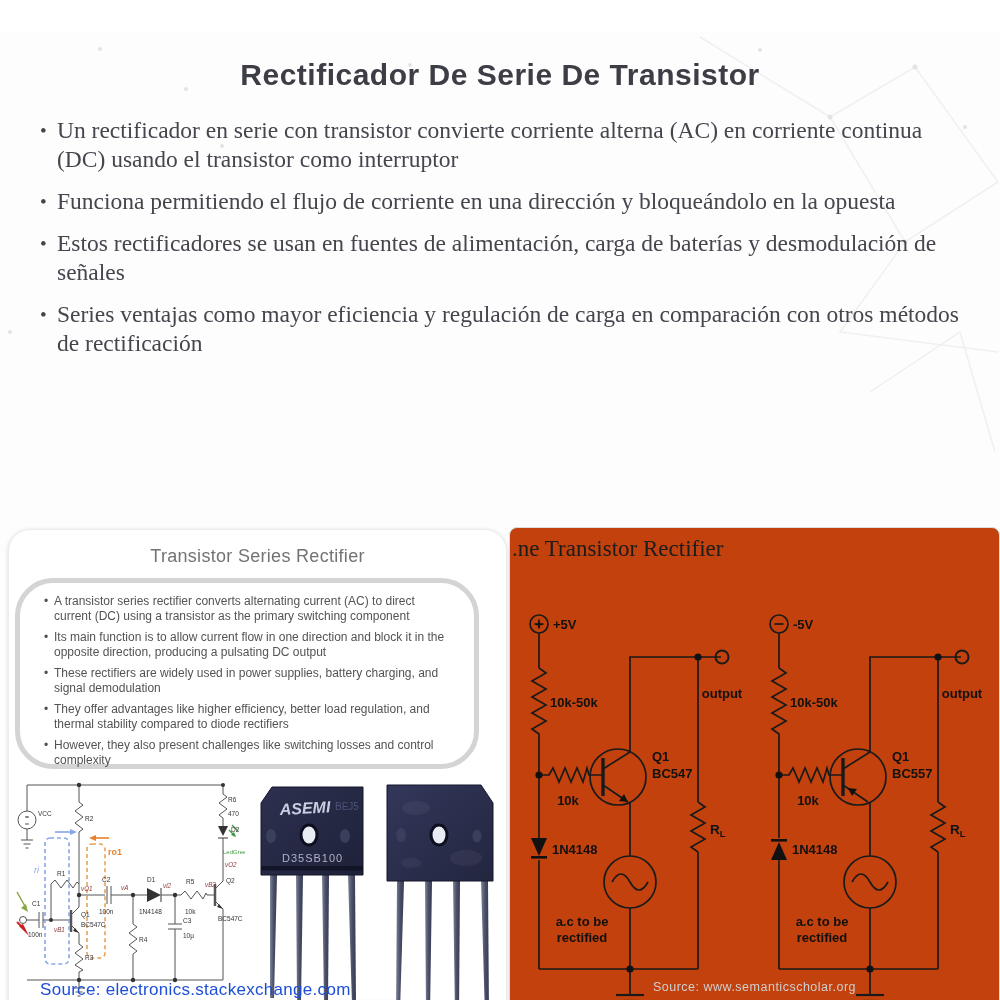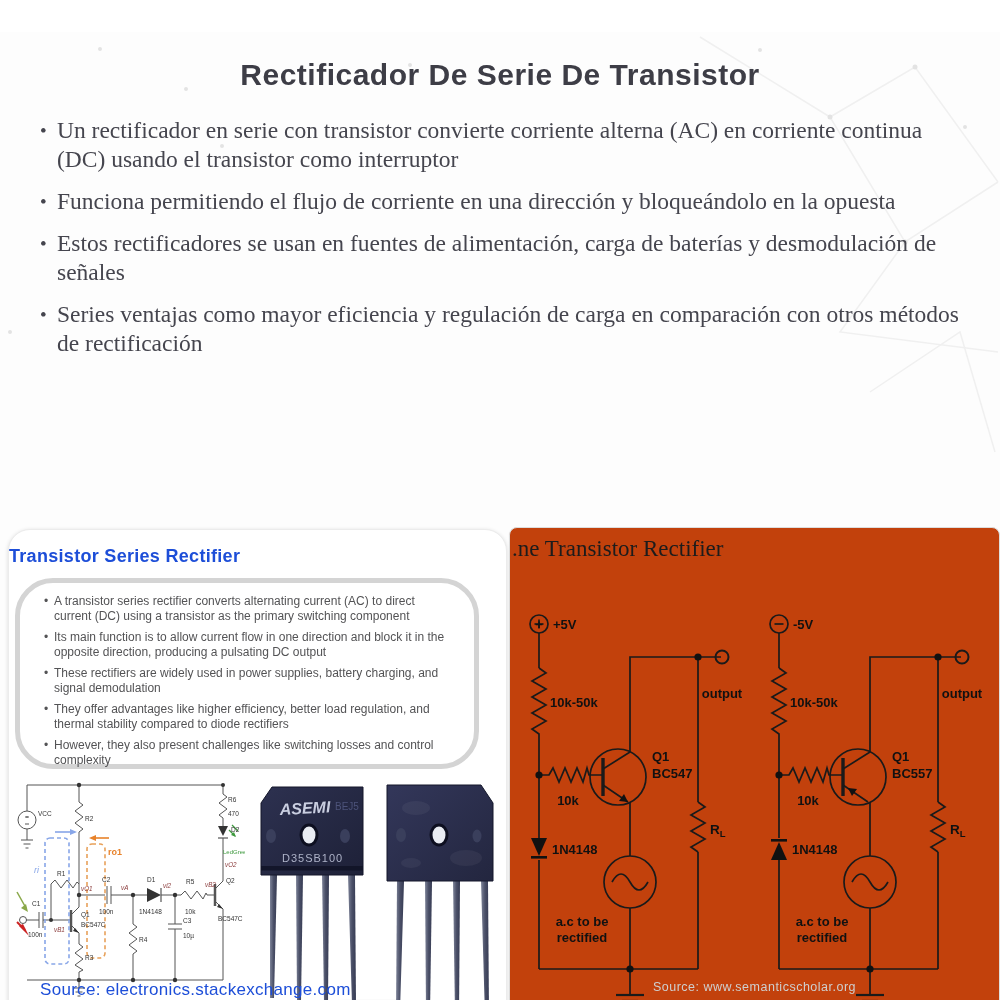--- a/index.html
+++ b/index.html
@@ -10,22 +10,22 @@
     font-size:30px;font-weight:bold;color:#3d3d46;letter-spacing:.5px;}
   .es-bullets{position:absolute;left:40px;top:84px;width:930px;margin:0;padding:0;list-style:none;font-family:Liberation Serif, serif;}
   .es-bullets li{font-size:23.5px;line-height:29px;color:#45454e;font-weight:500;
     margin:0 0 13px 0;padding-left:17px;position:relative;}
   .es-bullets li::before{content:"•";position:absolute;left:0;top:0;font-size:19px;color:#45454e;}
   
   .decor{position:absolute;inset:0;pointer-events:none;}
   
   .left-card{position:absolute;left:8px;top:497px;width:497px;height:495px;background:#ffffff;
     border-radius:22px;box-shadow:0 1px 4px rgba(0,0,0,.14);border:1px solid #ececec;}
-  .lc-title{position:absolute;left:0;top:16px;width:100%;
-    font-size:18px;font-weight:bold;color:#1d4ed8;letter-spacing:.3px;}
+  .lc-title{position:absolute;left:0;top:16px;width:100%;text-align:center;
+    font-size:18px;font-weight:normal;color:#737373;letter-spacing:.3px;}
   .lc-box{position:absolute;left:6px;right:27px;top:48px;height:162px;
     border:5px solid #d4d4d4;border-radius:38px;padding:11px 24px 8px 24px;}
   .lc-box ul{margin:0;padding:0;list-style:none;}
   .lc-box li{font-size:12px;line-height:14.5px;color:#535355;font-weight:500;
     margin:0 0 7px 0;padding-left:10px;position:relative;}
   .lc-box li::before{content:"•";position:absolute;left:0;top:0;color:#535355;}
   
   .right-card{position:absolute;left:509px;top:495px;width:489px;height:490px;background:#c2410c;
     border:1px solid #ddd;border-radius:8px;box-shadow:0 1px 2px rgba(0,0,0,.06);}
   .rc-title{position:absolute;left:2px;top:8px;font-family:"Liberation Serif",serif;

